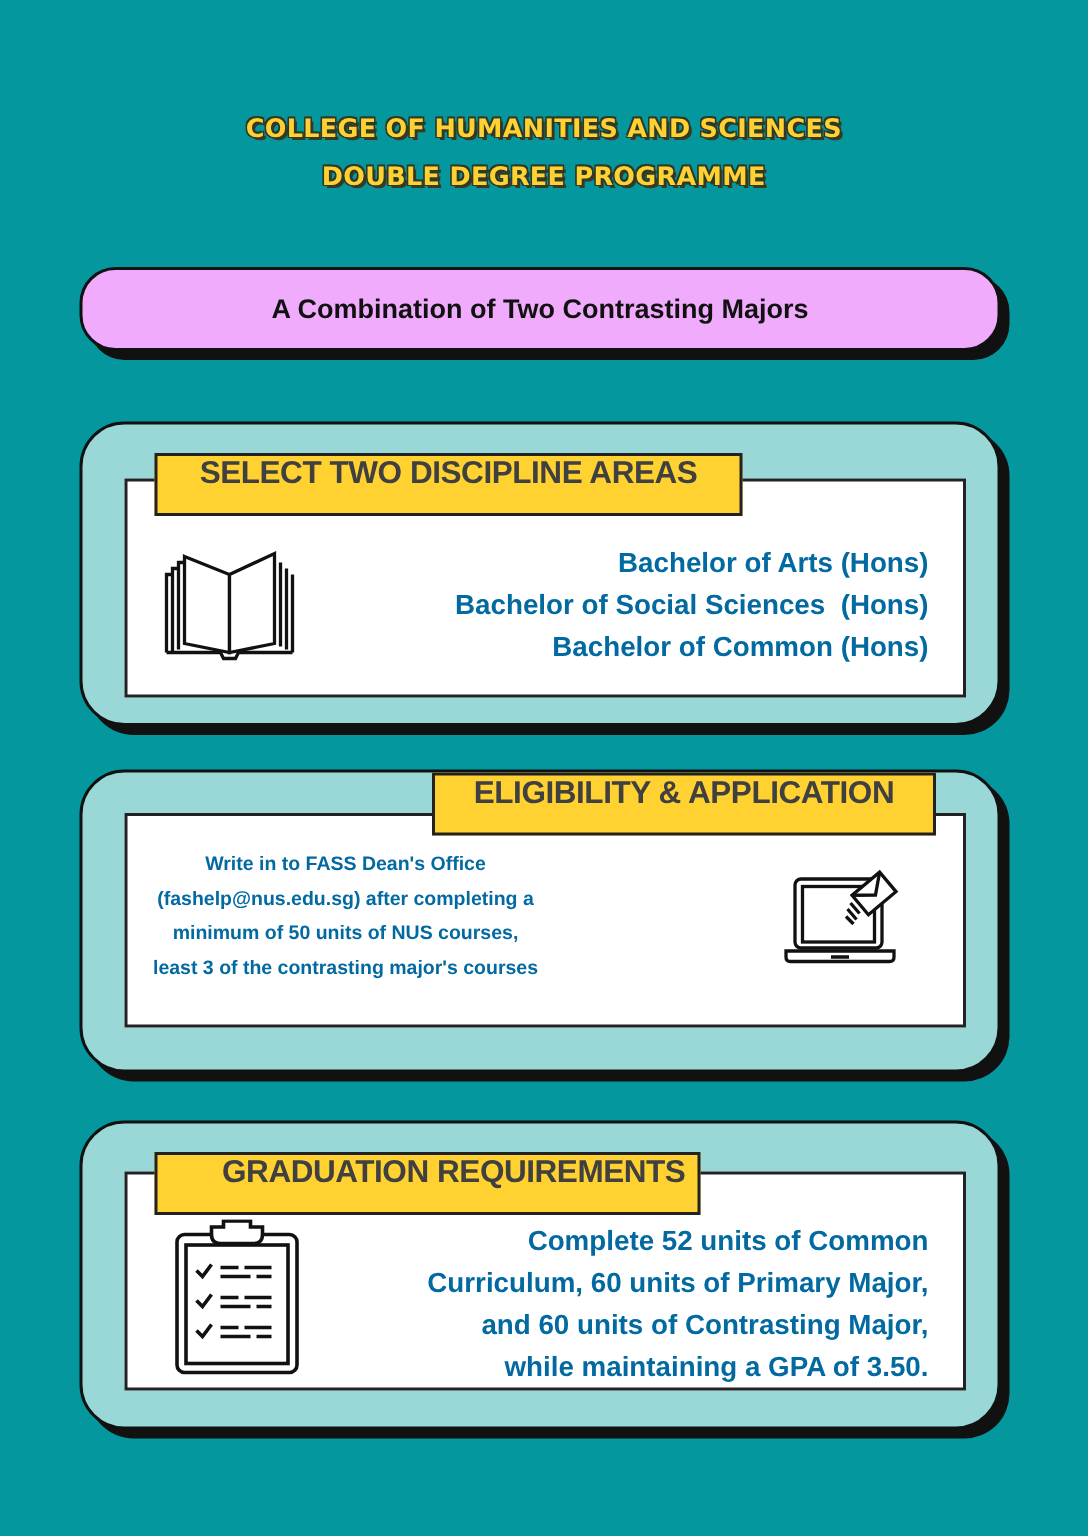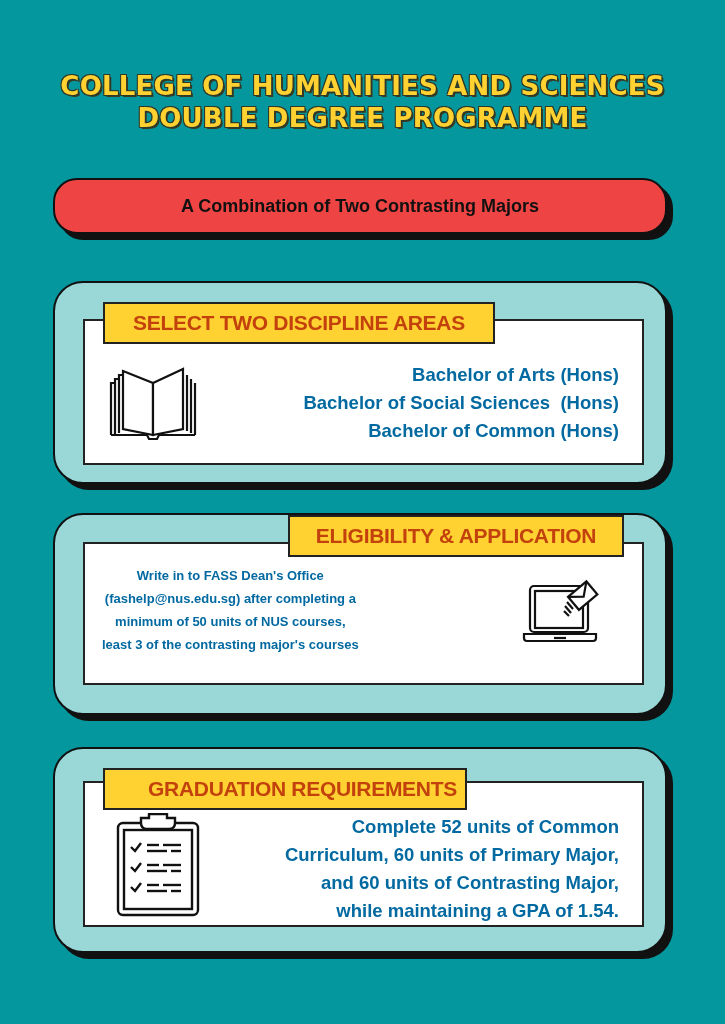--- a/index.html
+++ b/index.html
@@ -10,34 +10,34 @@
       position: relative;
       color: #111;
     }
     .title {
       position: absolute;
       left: 0; top: 70px; width: 725px;
       text-align: center;
       font-family: "DejaVu Sans", "Liberation Sans", sans-serif;
       font-weight: bold;
       color: #ffd232;
-      font-size: 26px;
+      font-size: 17px;
       line-height: 32px;
       letter-spacing: 0.2px;
       text-shadow:
         -1px -1px 0 #2d3a2a, 1px -1px 0 #2d3a2a,
         -1px 1px 0 #2d3a2a, 1px 1px 0 #2d3a2a,
         2px 2px 0 #3a3a22;
     }
     .title div { display: block; }
     .subtitle-pill {
       position: absolute;
       left: 53px; top: 178px;
       width: 614px; height: 56px;
-      background: #ef4444;
+      background: #f0abfc;
       border: 2px solid #111;
       border-radius: 24px;
       box-shadow: 6px 6px 0 #111;
       display: flex; align-items: center; justify-content: center;
       font-weight: bold;
       font-size: 18px;
       color: #111;
     }
     .panel {
       position: absolute;
@@ -53,22 +53,22 @@
       background: #fff;
       border: 2px solid #222;
     }
     .tag {
       position: absolute;
       background: #ffd232;
       border: 2px solid #222;
       font-weight: bold;
       font-size: 21px;
       letter-spacing: -0.3px;
-      color: #c2410c;
-      display: flex; align-items: center; justify-content: center;
+      color: #404040;
+      display: flex; justify-content: center;
       white-space: nowrap;
     }
     .icon { position: absolute; }
     .text-block {
       position: absolute;
       font-weight: bold;
       color: #0369a1;
     }
     .right-text { text-align: right; }
     .line { display: block; white-space: nowrap; }
@@ -176,15 +176,15 @@
       <line x1="34" y1="72" x2="46" y2="72"></line>
         <line x1="50" y1="72" x2="68" y2="72"></line>
       <line x1="34" y1="78" x2="54" y2="78"></line>
         <line x1="58" y1="78" x2="68" y2="78"></line>
     </svg>
   </div>
   <div class="text-block right-text" style="right:46px; top:64px; font-size:18.5px; line-height:28px;text-align:right;">
     <span class="line">Complete 52 units of Common</span>
     <span class="line">Curriculum, 60 units of Primary Major,</span>
     <span class="line">and 60 units of Contrasting Major,</span>
-    <span class="line">while maintaining a GPA of 1.54.</span>
+    <span class="line">while maintaining a GPA of 3.50.</span>
   </div>
 </div>
 
 </body></html>

